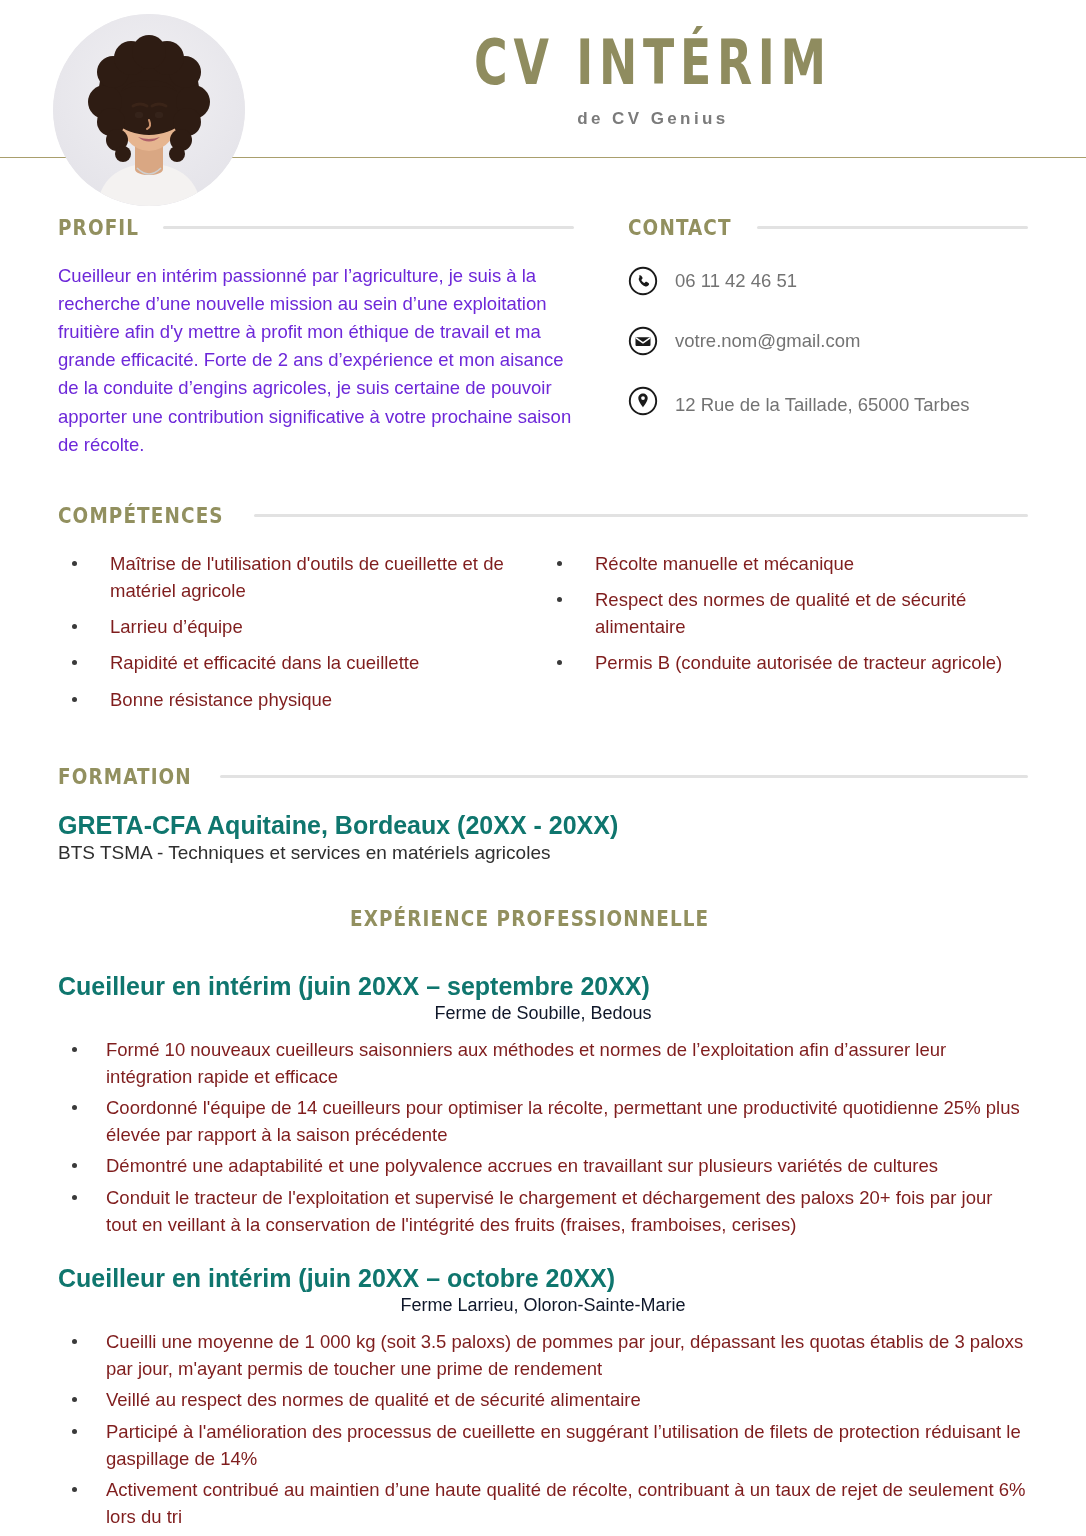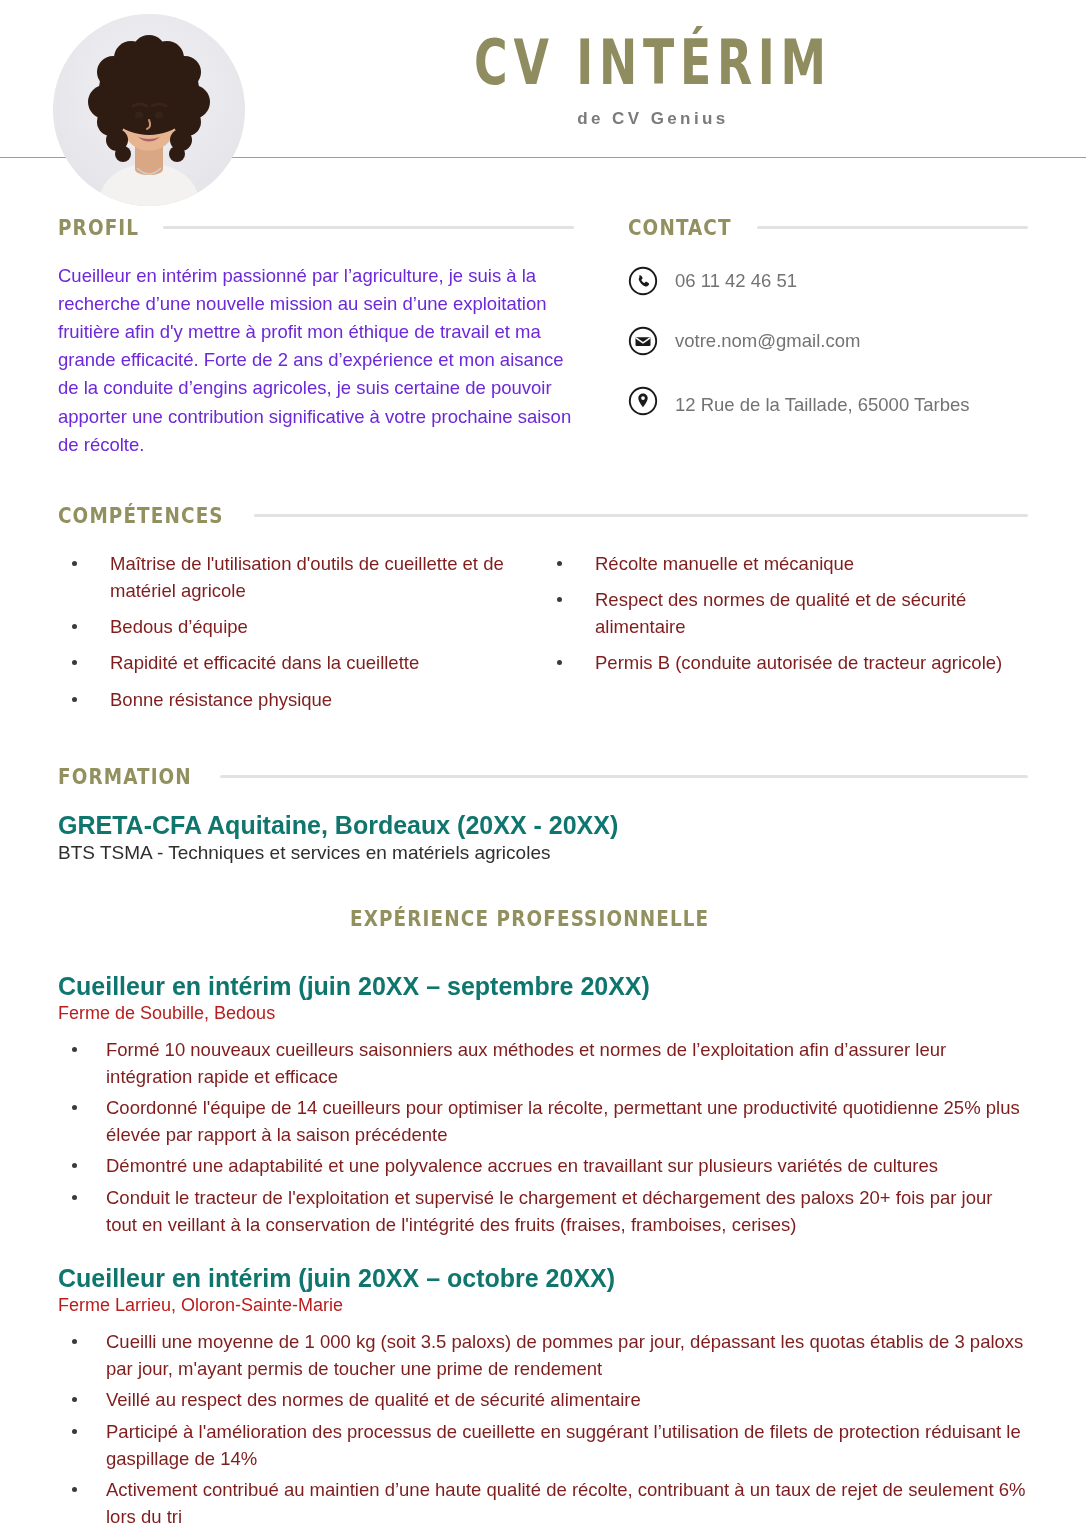--- a/index.html
+++ b/index.html
@@ -170,22 +170,23 @@
   }
   .edu-sub {
     font-size: 19px;
     color: #2f2f2f;
     margin: 0;
   }
   .job { margin-bottom: 26px; }
   .job:last-child { margin-bottom: 0; }
   .job-employer {
     font-size: 18px;
-    color: #b91c1c;
+    color: #0f172a;
     margin: 0 0 12px 0;
+    text-align: center;
   }
   .job ul.bullets li { margin-bottom: 4px; }
   .exp-head { margin-bottom: 20px; flex-direction: column; }
 </style>
 </head>
 <body>
 
 <div class="header">
   <div class="header-rule"></div>
 
@@ -307,21 +308,21 @@
 
   <div class="skills-block">
     <div class="section-head">
       <h2>COMPÉTENCES</h2>
       <div class="rule"></div>
     </div>
     <div class="skills-cols">
       <div class="skills-col">
         <ul class="bullets">
           <li>Maîtrise de l'utilisation d'outils de cueillette et de matériel agricole</li>
-          <li>Bedous d’équipe</li>
+          <li>Larrieu d’équipe</li>
           <li>Rapidité et efficacité dans la cueillette</li>
           <li>Bonne résistance physique</li>
         </ul>
       </div>
       <div class="skills-col">
         <ul class="bullets">
           <li>Récolte manuelle et mécanique</li>
           <li>Respect des normes de qualité et de sécurité alimentaire</li>
           <li>Permis B (conduite autorisée de tracteur agricole)</li>
         </ul>

